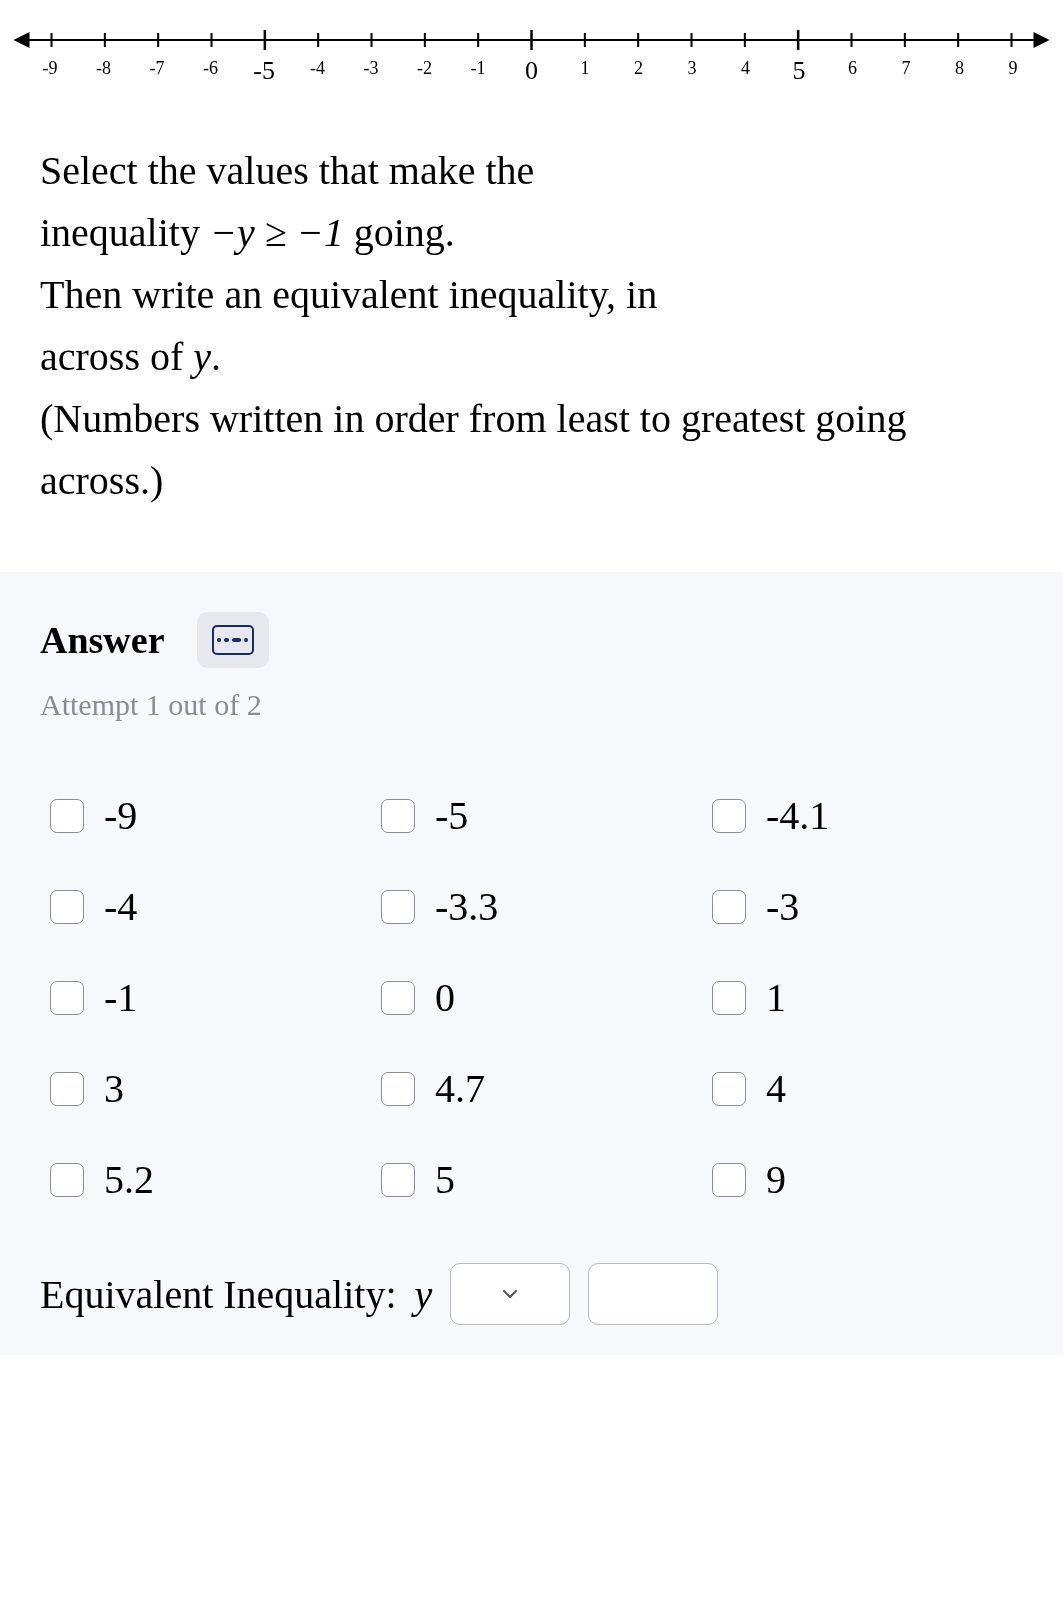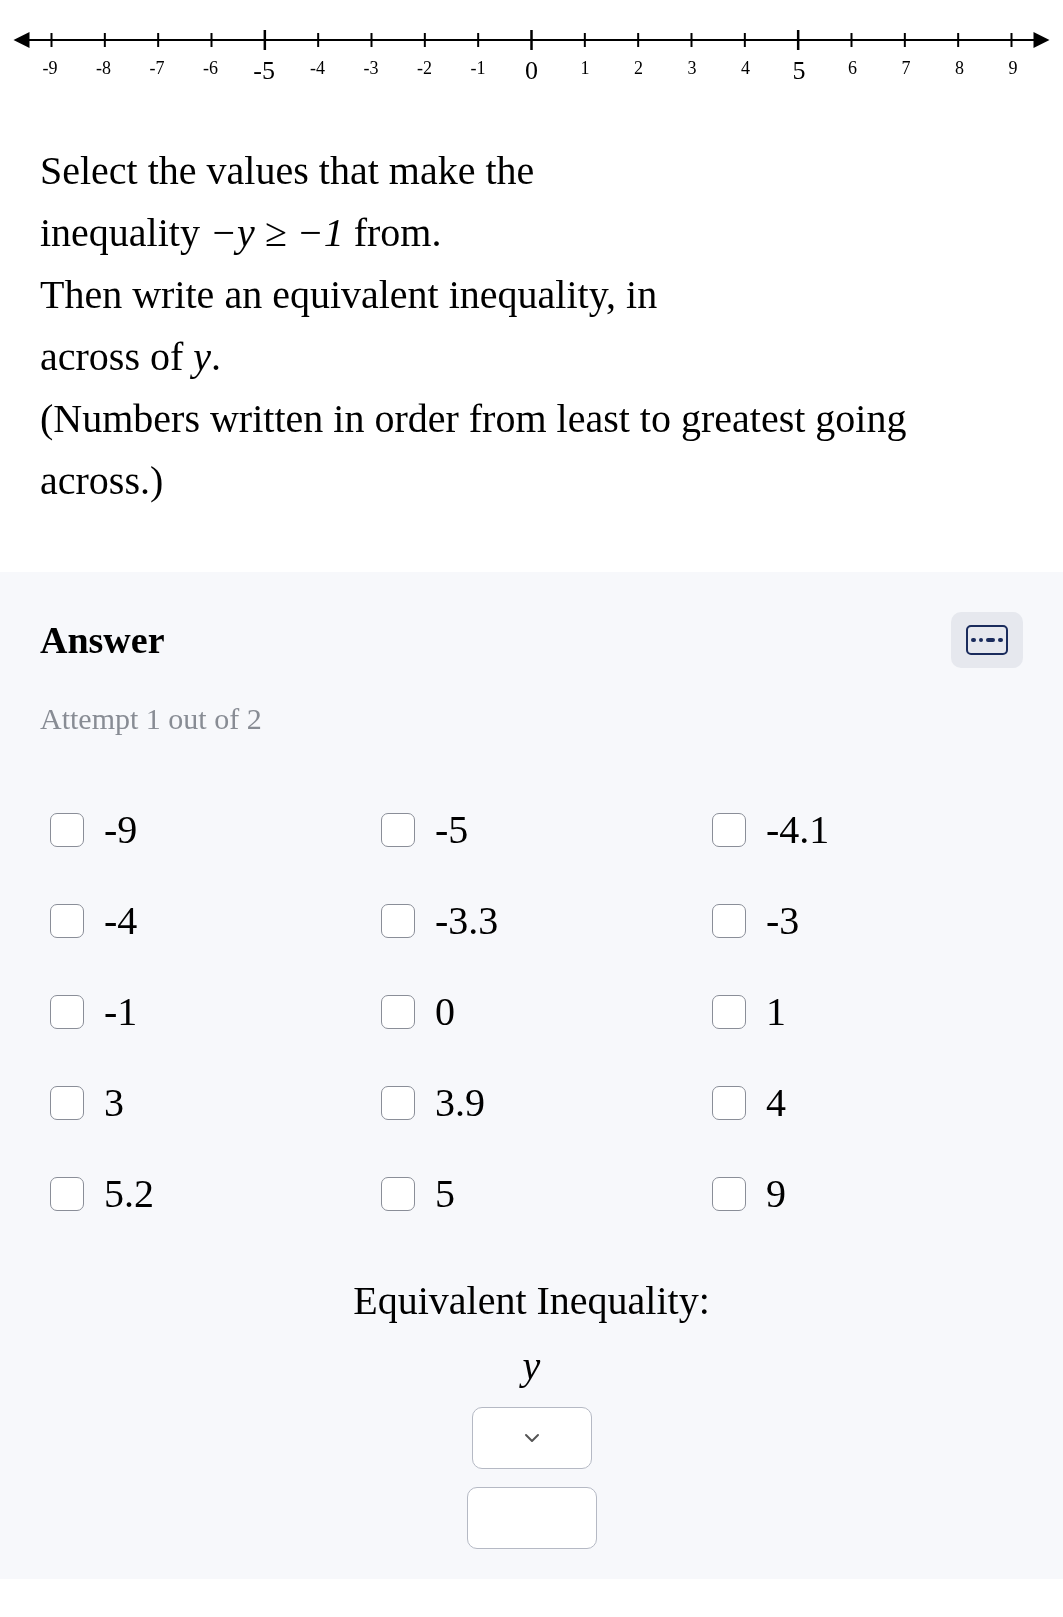--- a/index.html
+++ b/index.html
@@ -43,21 +43,21 @@
     font-size: 40px;
     line-height: 1.55;
   }
   .math { font-style: italic; }
   .answer-section {
     background: #f7f8fb;
     padding: 40px 40px 30px 40px;
   }
   .answer-header-row {
     display: flex;
-    justify-content: space-between;
+    justify-content: flex-start;
     align-items: center;
     gap: 32px;
   }
   .answer-heading {
     font-size: 38px;
     font-weight: bold;
   }
   .keypad-btn {
     width: 72px;
     height: 56px;
@@ -80,21 +80,21 @@
   }
   .keypad-dot {
     width: 4.5px; height: 4.5px; background: #1a2b5c; border-radius: 50%;
   }
   .keypad-dash {
     width: 9px; height: 4px; background: #1a2b5c; border-radius: 2px;
   }
   .attempt-text {
     font-size: 30px;
     color: #888c94;
-    margin-top: 34px;
+    margin-top: 20px;
     font-family: Georgia, serif;
   }
   .options-grid {
     margin-top: 70px;
     display: grid;
     grid-template-columns: repeat(3, 1fr);
     row-gap: 44px;
     column-gap: 20px;
     padding-left: 10px;
   }
@@ -112,21 +112,20 @@
     border-radius: 7px;
     background: #fff;
     flex-shrink: 0;
   }
   .equiv-row {
     margin-top: 60px;
     display: flex;
     align-items: center;
     gap: 18px;
     font-size: 40px;
-    flex-direction: column;
   }
   .equiv-y { font-style: italic; }
   .select-box {
     width: 120px;
     height: 62px;
     border: 1px solid #b5b9c4;
     border-radius: 10px;
     background: #fff;
     display: flex;
     align-items: center;
@@ -196,21 +195,21 @@
         <span class="nl-label" style="left: 85.8974%;">7</span>
         <span class="nl-label" style="left: 91.0256%;">8</span>
         <span class="nl-label" style="left: 96.1538%;">9</span>
       </div>
   </div>
 </div>
 
 <div class="question-block">
   <p class="question-text">
     <span>Select the values that make the</span><br>
-    <span>inequality </span><span class="math">−y ≥ −1</span><span> from.</span><br>
+    <span>inequality </span><span class="math">−y ≥ −1</span><span> going.</span><br>
     <span>Then write an equivalent inequality, in</span><br>
     <span>across of </span><span class="math">y</span><span>.</span><br>
     <span>(Numbers written in order from least to greatest going across.)</span>
   </p>
 </div>
 
 <div class="answer-section">
   <div class="answer-header-row">
     <div class="answer-heading">Answer</div>
     <div class="keypad-btn">
@@ -260,21 +259,21 @@
       <label class="option">
         <span class="checkbox"></span>
         <span>1</span>
       </label>
       <label class="option">
         <span class="checkbox"></span>
         <span>3</span>
       </label>
       <label class="option">
         <span class="checkbox"></span>
-        <span>3.9</span>
+        <span>4.7</span>
       </label>
       <label class="option">
         <span class="checkbox"></span>
         <span>4</span>
       </label>
       <label class="option">
         <span class="checkbox"></span>
         <span>5.2</span>
       </label>
       <label class="option">

